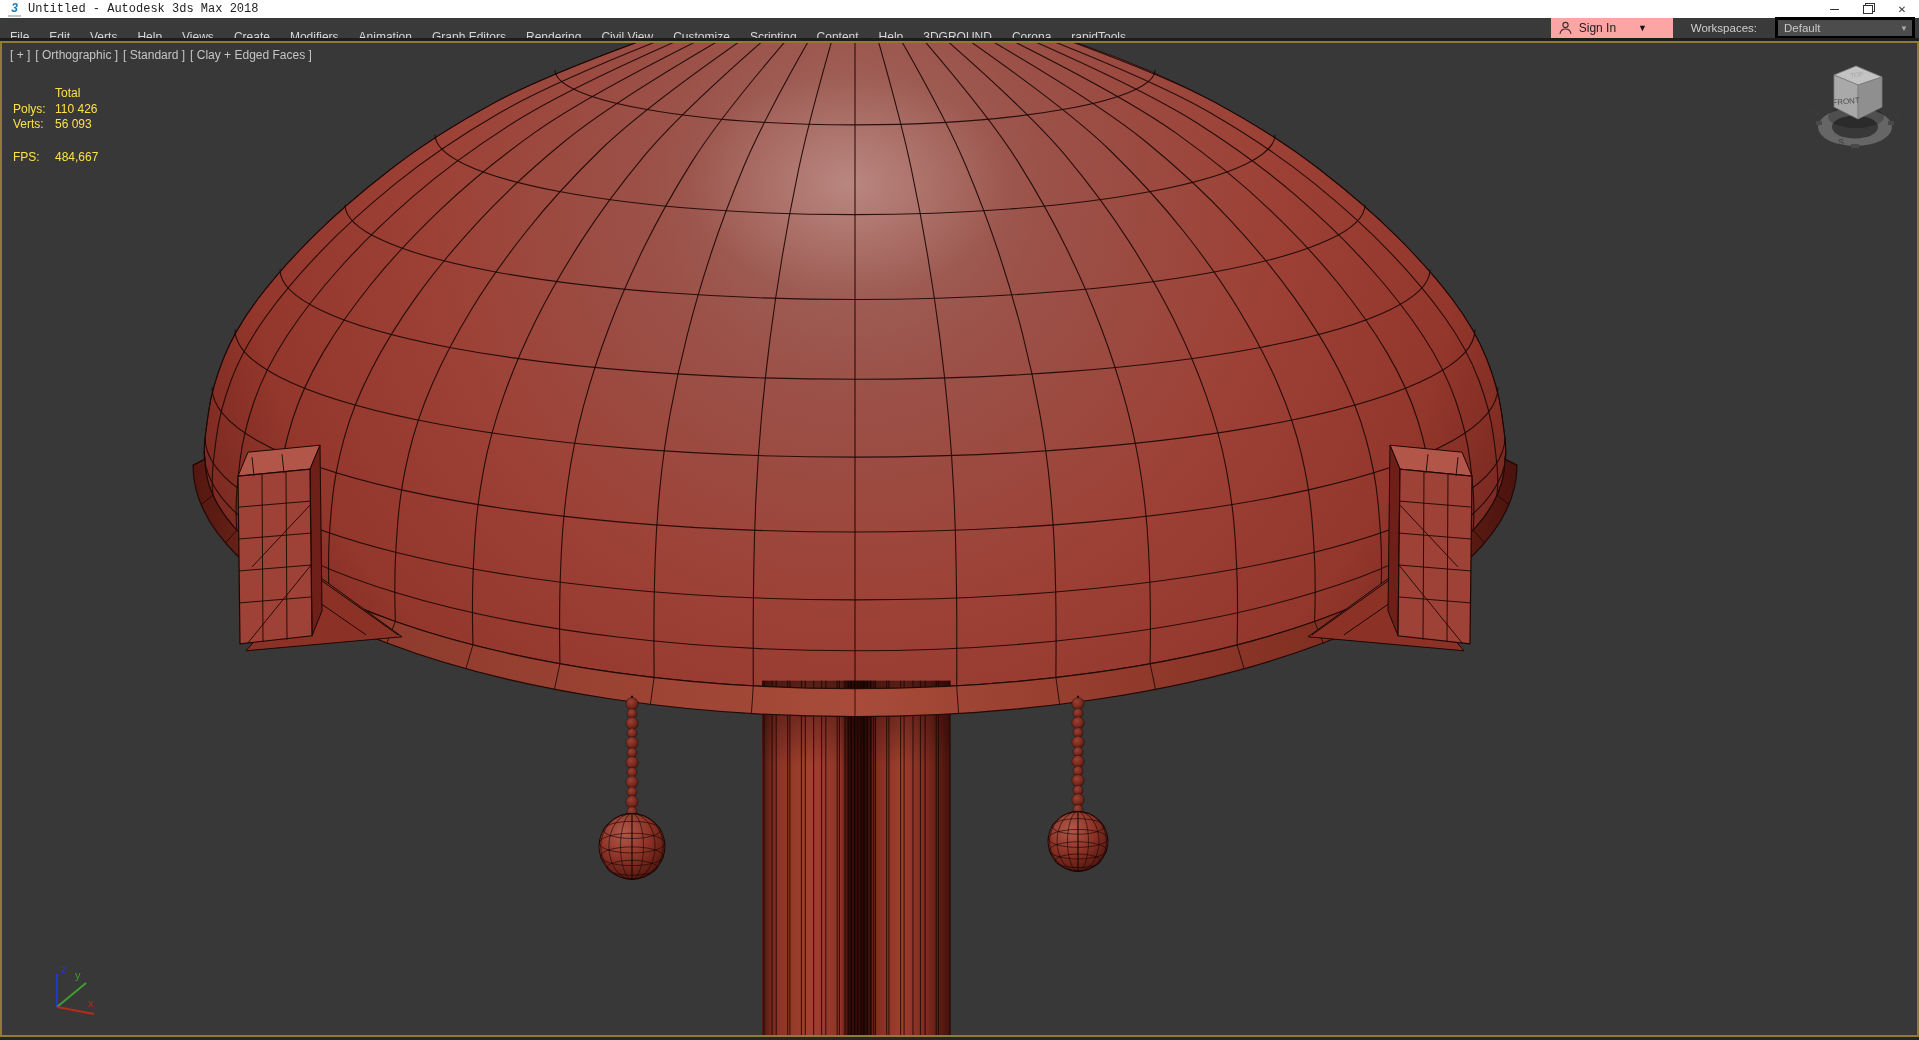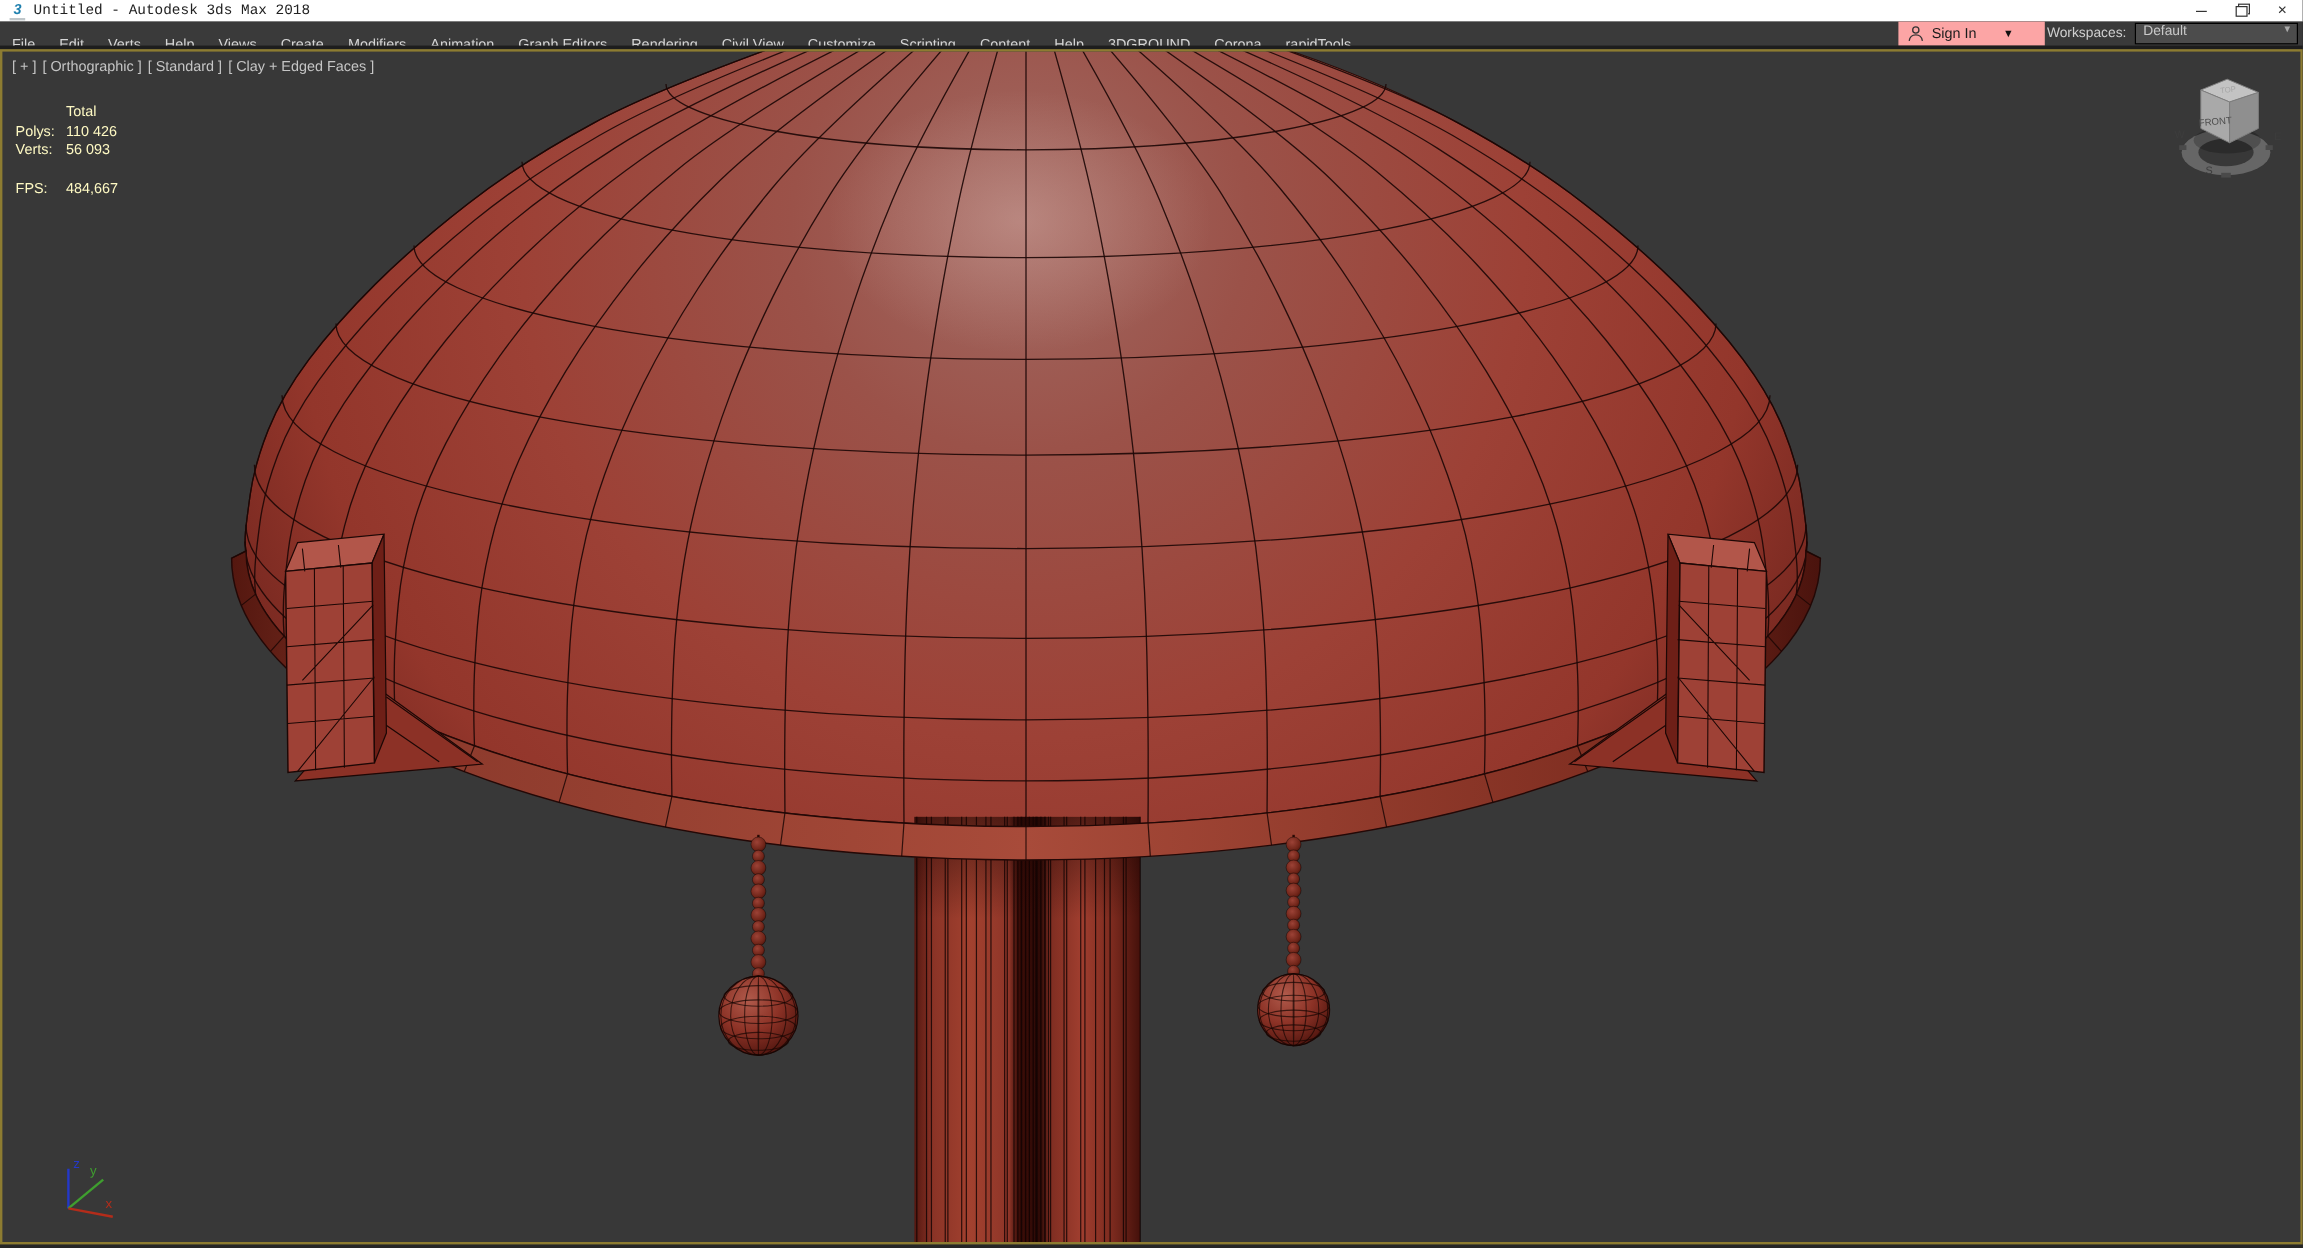--- a/index.html
+++ b/index.html
@@ -37,42 +37,42 @@
   }
   .menu-items{display:flex;height:100%;align-items:center;}
   .menu-item{padding:0 10px;height:100%;display:flex;align-items:center;cursor:default;}
   .menubar-right{position:absolute;right:0;top:0;height:20px;display:flex;align-items:center;}
   .signin{
     height:20px;background:#fca5a5;color:#1b1b1b;display:flex;align-items:center;
     padding:0 10px 0 8px;min-width:104px;text-align:center;
   }
   .signin .person{margin-right:7px;display:flex;}
   .signin .caret{margin-left:22px;font-size:9px;color:#111;}
-  .workspaces{display:flex;align-items:center;color:#cfcfcf;font-size:11.5px;margin-left:2px;}
+  .workspaces{display:flex;align-items:center;color:#cfcfcf;font-size:11.5px;margin-left:18px;gap:11px;}
   .ws-dropdown{
     margin-left:7px;margin-right:4px;width:124px;height:16px;background:#4c4c4c;
-    border:1px solid #000000;display:flex;justify-content:space-between;
+    border:3px solid #000000;display:flex;align-items:center;justify-content:space-between;
     color:#c9c9c9;font-size:11.5px;padding:0 4px 0 6px;
   }
   .ws-dropdown .caret{font-size:8px;color:#a9a9a9;}
   
   .viewport-frame{
     position:absolute;left:0;right:0;top:41px;bottom:3px;
     border:2px solid #8d7c31;background:#383838;overflow:hidden;
   }
   .gap-strip{position:absolute;top:38px;left:0;right:0;height:3px;background:#1d1d1d;}
   .viewport-canvas{position:absolute;left:0;top:0;width:100%;height:100%;}
   .vp-label{
     position:absolute;left:8px;top:5px;display:flex;gap:5px;
     font-size:12px;color:#c5c5c5;z-index:5;
   }
   .vp-label span{cursor:default;}
   .stats{
     position:absolute;left:11px;top:43px;z-index:5;
-    font-size:12px;color:#fef9c3;line-height:15.5px;
+    font-size:12px;color:#fde047;line-height:15.5px;
   }
   .stats-grid{display:grid;grid-template-columns:42px auto;}
   .stats-fps{margin-top:17px;display:grid;grid-template-columns:42px auto;}
   .viewcube{position:absolute;right:1px;top:12px;z-index:5;}
   .axis-gizmo{position:absolute;left:10px;bottom:6px;z-index:5;}
 </style>
 </head>
 <body>
 
 <div class="titlebar">

